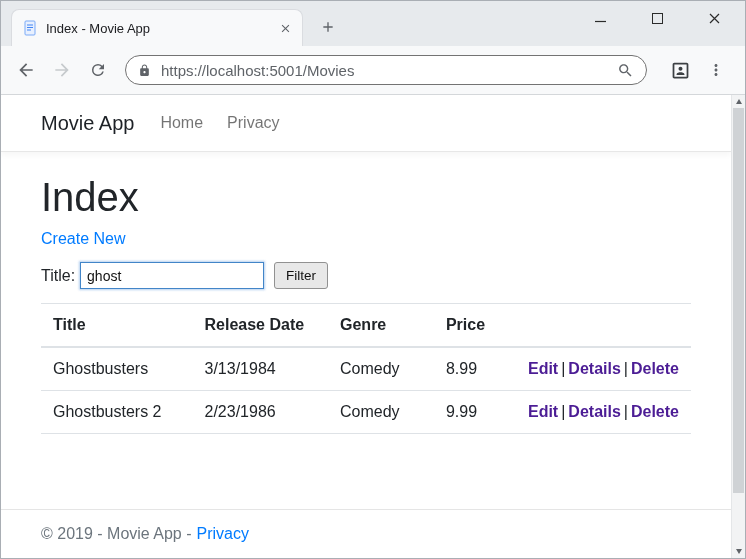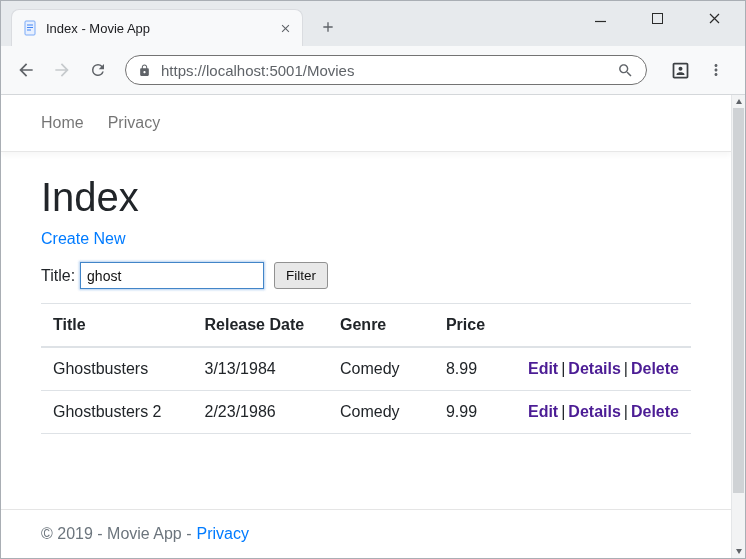--- a/index.html
+++ b/index.html
@@ -135,20 +135,21 @@
       <svg viewBox="0 0 24 24" width="18" height="18">
           <path fill="#5f6368" d="M12 8c1.1 0 2-.9 2-2s-.9-2-2-2-2 .9-2 2 .9 2 2 2zm0 2c-1.1 0-2 .9-2 2s.9 2 2 2 2-.9 2-2-.9-2-2-2zm0 6c-1.1 0-2 .9-2 2s.9 2 2 2 2-.9 2-2-.9-2-2-2z"></path>
         </svg>
     </div>
   </div>
 
   <div class="page">
     <div class="page-content">
 
       <nav class="site-nav">
+        <span class="brand">Movie App</span>
         <a class="nav-link">Home</a>
         <a class="nav-link">Privacy</a>
       </nav>
 
       <main>
         <h1>Index</h1>
         <a class="create-link">Create New</a>
         <div class="filter-form">
           <span class="filter-label">Title:</span>
           <input class="filter-input" type="text" value="ghost" style="">

